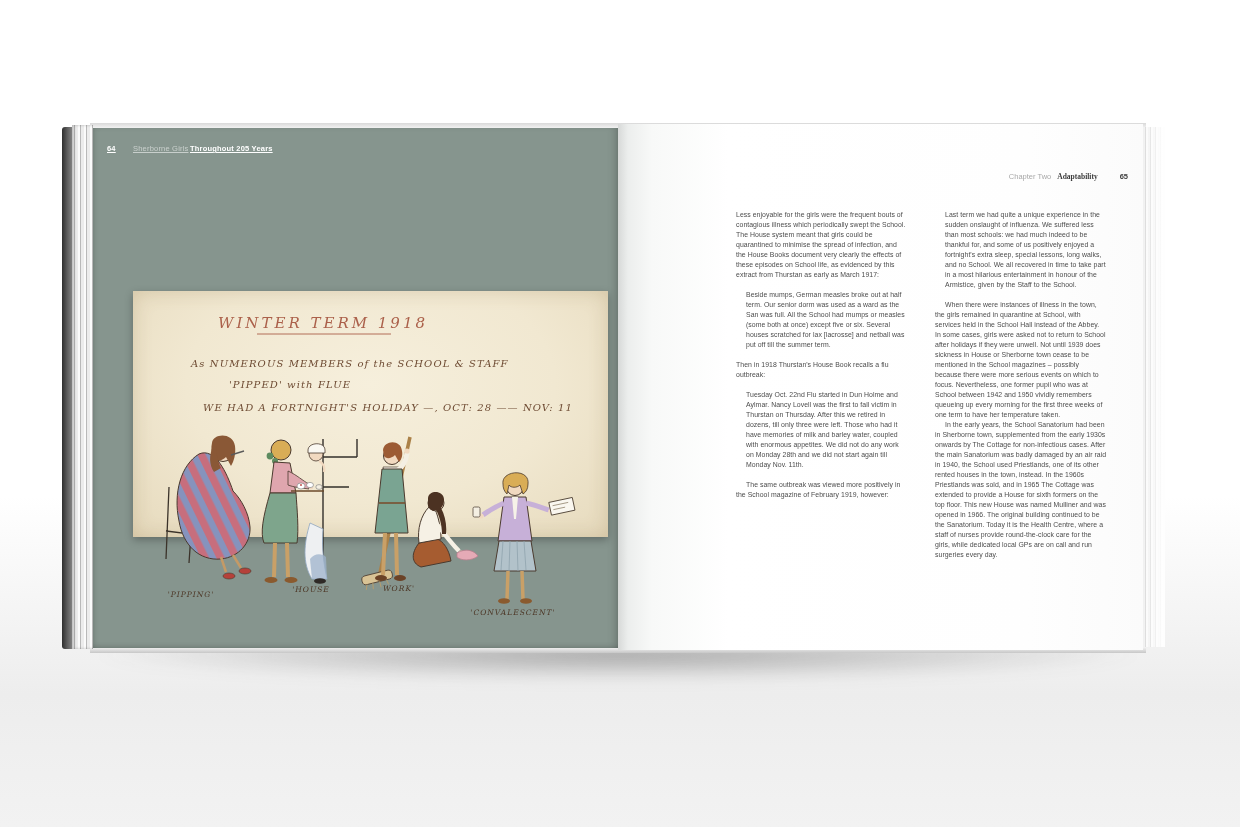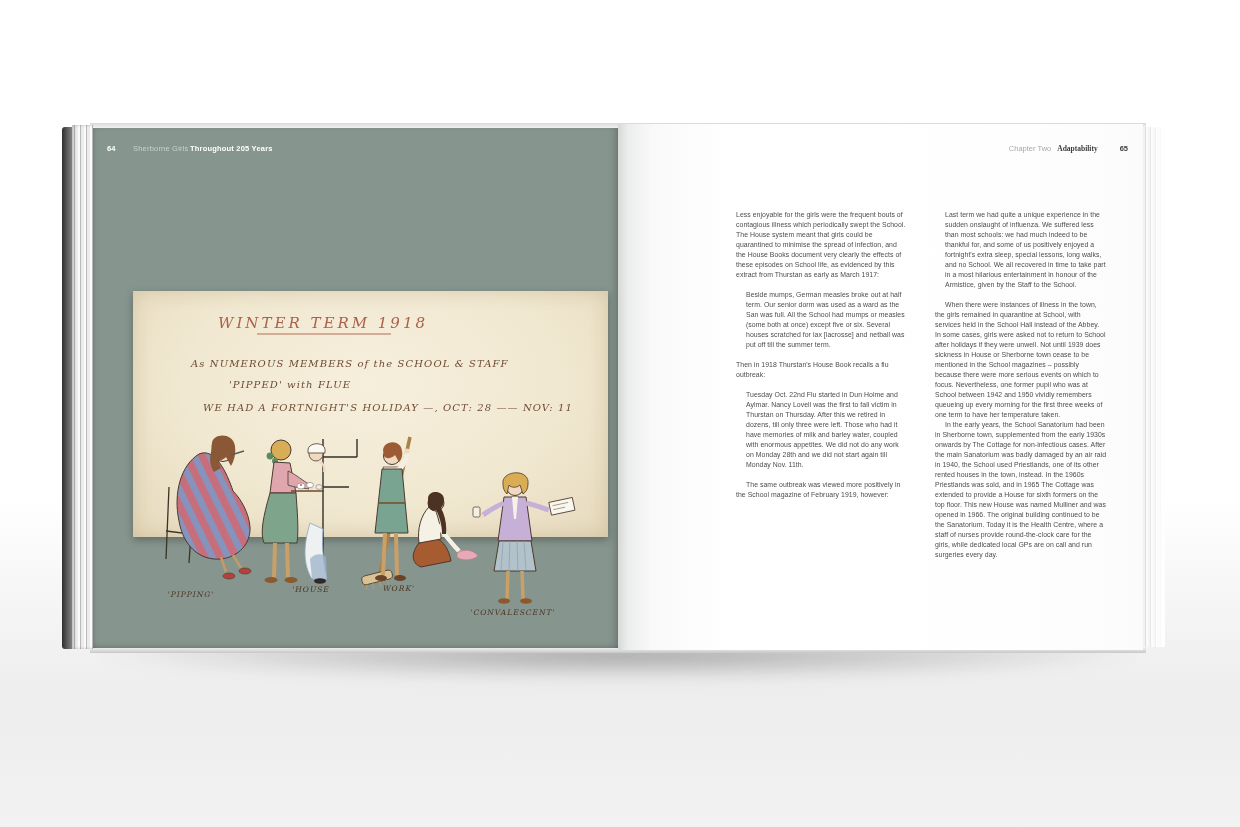--- a/index.html
+++ b/index.html
@@ -46,21 +46,21 @@
   .page-left{
     position:absolute;left:31px;top:7px;width:525px;height:520px;
     background:#86958e;
     box-shadow:inset -7px 0 9px -5px rgba(0,0,0,0.22), inset 4px 0 6px -4px rgba(0,0,0,0.18), inset 0 -4px 6px -4px rgba(0,0,0,0.2);
   }
   .page-right{
     position:absolute;left:556px;top:3px;width:525px;height:526px;
     background:linear-gradient(90deg,#d7d9d8 0px,#eceeed 10px,#f8f9f8 34px,#ffffff 110px,#fefefe 78%,#fbfbfb 100%);
   }
   
-  .lp-header span{position:absolute;top:16px;font-size:7.5px;letter-spacing:0.2px;}
+  .lp-header span{position:absolute;top:16px;font-size:7.5px;letter-spacing:0.2px;text-decoration:underline;}
   .lp-folio{left:14px;color:#ffffff;font-weight:bold;}
   .lp-booktitle{left:40px;color:rgba(255,255,255,0.55);}
   .lp-booksub{left:97px;color:#ffffff;font-weight:bold;}
   .lp-caption{
     position:absolute;left:40px;top:46px;width:118px;
     font-size:7.2px;line-height:9.4px;font-weight:bold;color:#ffffff;
     white-space:pre-line;
   }
   .plate{
     position:absolute;left:40px;top:163px;width:475px;height:246px;
@@ -71,21 +71,21 @@
   .hw-title{font-family:"DejaVu Serif", serif;font-style:italic;font-size:15px;letter-spacing:3px;fill:#ab604a;}
   .hw-line{font-family:"DejaVu Serif", serif;font-style:italic;font-size:10px;letter-spacing:1.1px;fill:#6e4b33;}
   .hw-label{font-family:"DejaVu Serif", serif;font-style:italic;font-size:7.5px;letter-spacing:1px;fill:#4d3726;text-anchor:middle;}
   
   .rp-header{
     position:absolute;top:20px;right:15px;display:flex;align-items:baseline;
     font-size:7.5px;color:#3d3d3d;
   }
   .rp-chapter{color:#a8a8a8;margin-right:6px;}
   .rp-section{font-weight:bold;margin-right:22px;font-family:Liberation Serif, serif;}
-  .rp-folio{font-weight:bold;}
+  .rp-folio{font-weight:bold;margin-top:28px;}
   .col{
     position:absolute;top:86px;width:172px;
     font-size:6.9px;line-height:10px;color:#4c4c4c;letter-spacing:0.05px;
   }
   .col1{left:118px;}
   .col2{left:317px;}
   .col p{margin:0 0 10px 0;}
   .col p.q{padding-left:10px;}
   .col p.ind{text-indent:10px;}
   .col p.tight{margin-bottom:0;}

